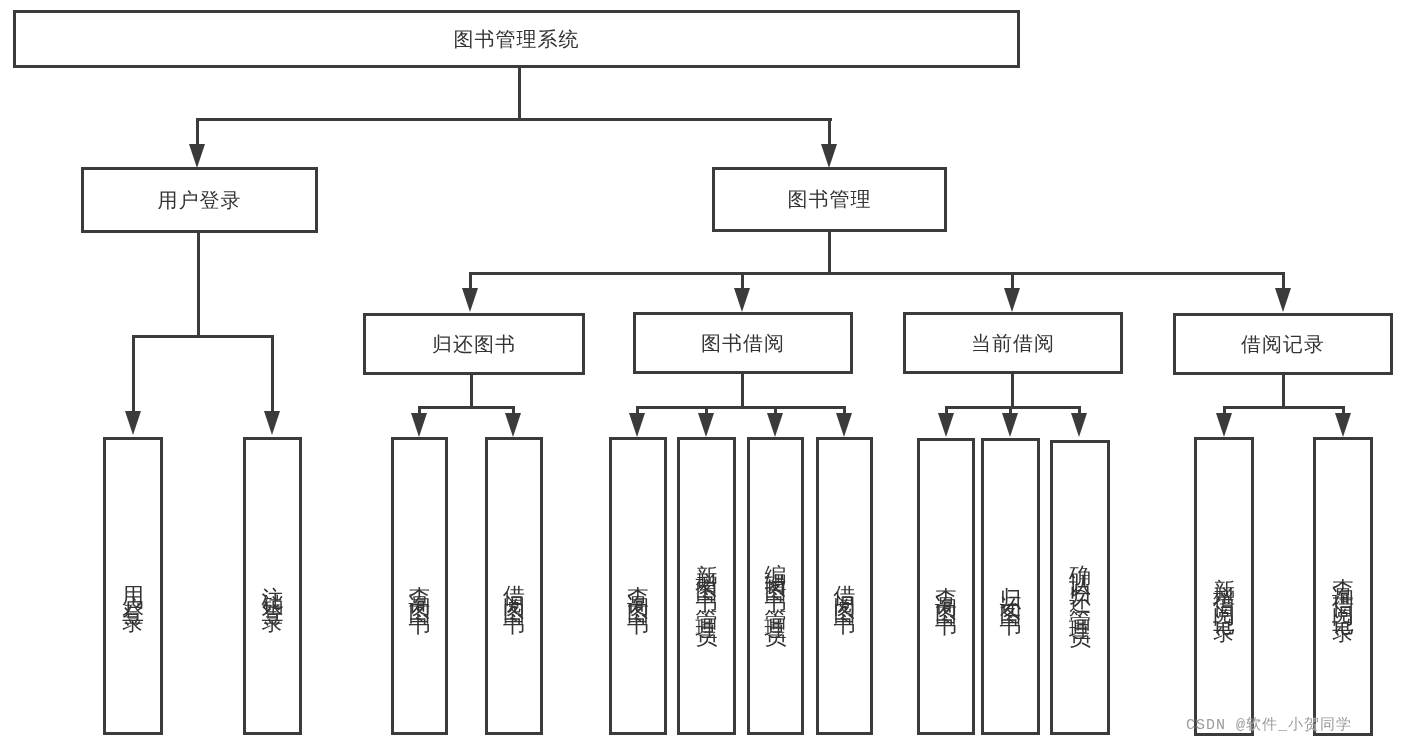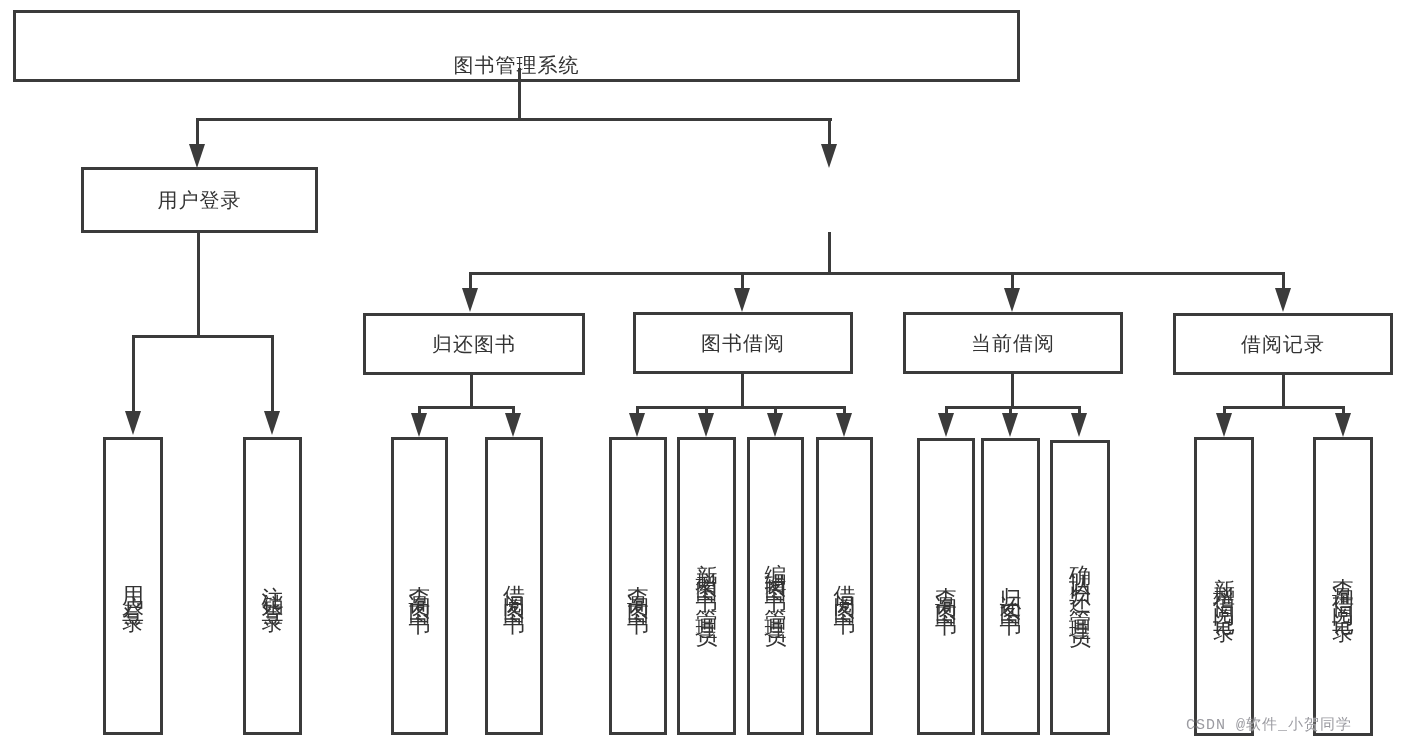--- a/index.html
+++ b/index.html
@@ -31,33 +31,36 @@
   .watermark{
     position:absolute;left:1186px;top:715px;font-size:15px;color:#9b9ba1;
     letter-spacing:1px;text-shadow:0 0 2px #ffffff;white-space:nowrap;font-family:Liberation Mono, monospace;
   }
 </style>
 </head>
 <body>
 
 <div id="canvas">
 
-  <div class="box" style="left:13px;top:10px;width:1007px;height:72px;align-items:flex-end;">
+  <div class="box" style="left:13px;top:10px;width:1007px;height:58px;">
     <span>图书管理系统</span>
   </div>
 
   <div class="vline" style="left:518px;top:68px;height:52px;"></div>
   <div class="hline" style="left:196px;top:118px;width:636px;"></div>
   <div class="vline" style="left:196px;top:118px;height:28px;"></div>
   <div class="ahead" style="left:189px;top:144px;"></div>
   <div class="vline" style="left:828px;top:118px;height:28px;"></div>
   <div class="ahead" style="left:821px;top:144px;"></div>
 
   <div class="box" style="left:81px;top:167px;width:237px;height:66px;">
     <span>用户登录</span>
+  </div>
+  <div class="box" style="left:712px;top:167px;width:235px;height:65px;">
+    <span>图书管理</span>
   </div>
 
   <div class="vline" style="left:197px;top:233px;height:104px;"></div>
   <div class="hline" style="left:132px;top:335px;width:142px;"></div>
   <div class="vline" style="left:132px;top:335px;height:78px;"></div>
   <div class="ahead" style="left:125px;top:411px;"></div>
   <div class="vline" style="left:271px;top:335px;height:78px;"></div>
   <div class="ahead" style="left:264px;top:411px;"></div>
 
   <div class="vline" style="left:828px;top:232px;height:42px;"></div>

